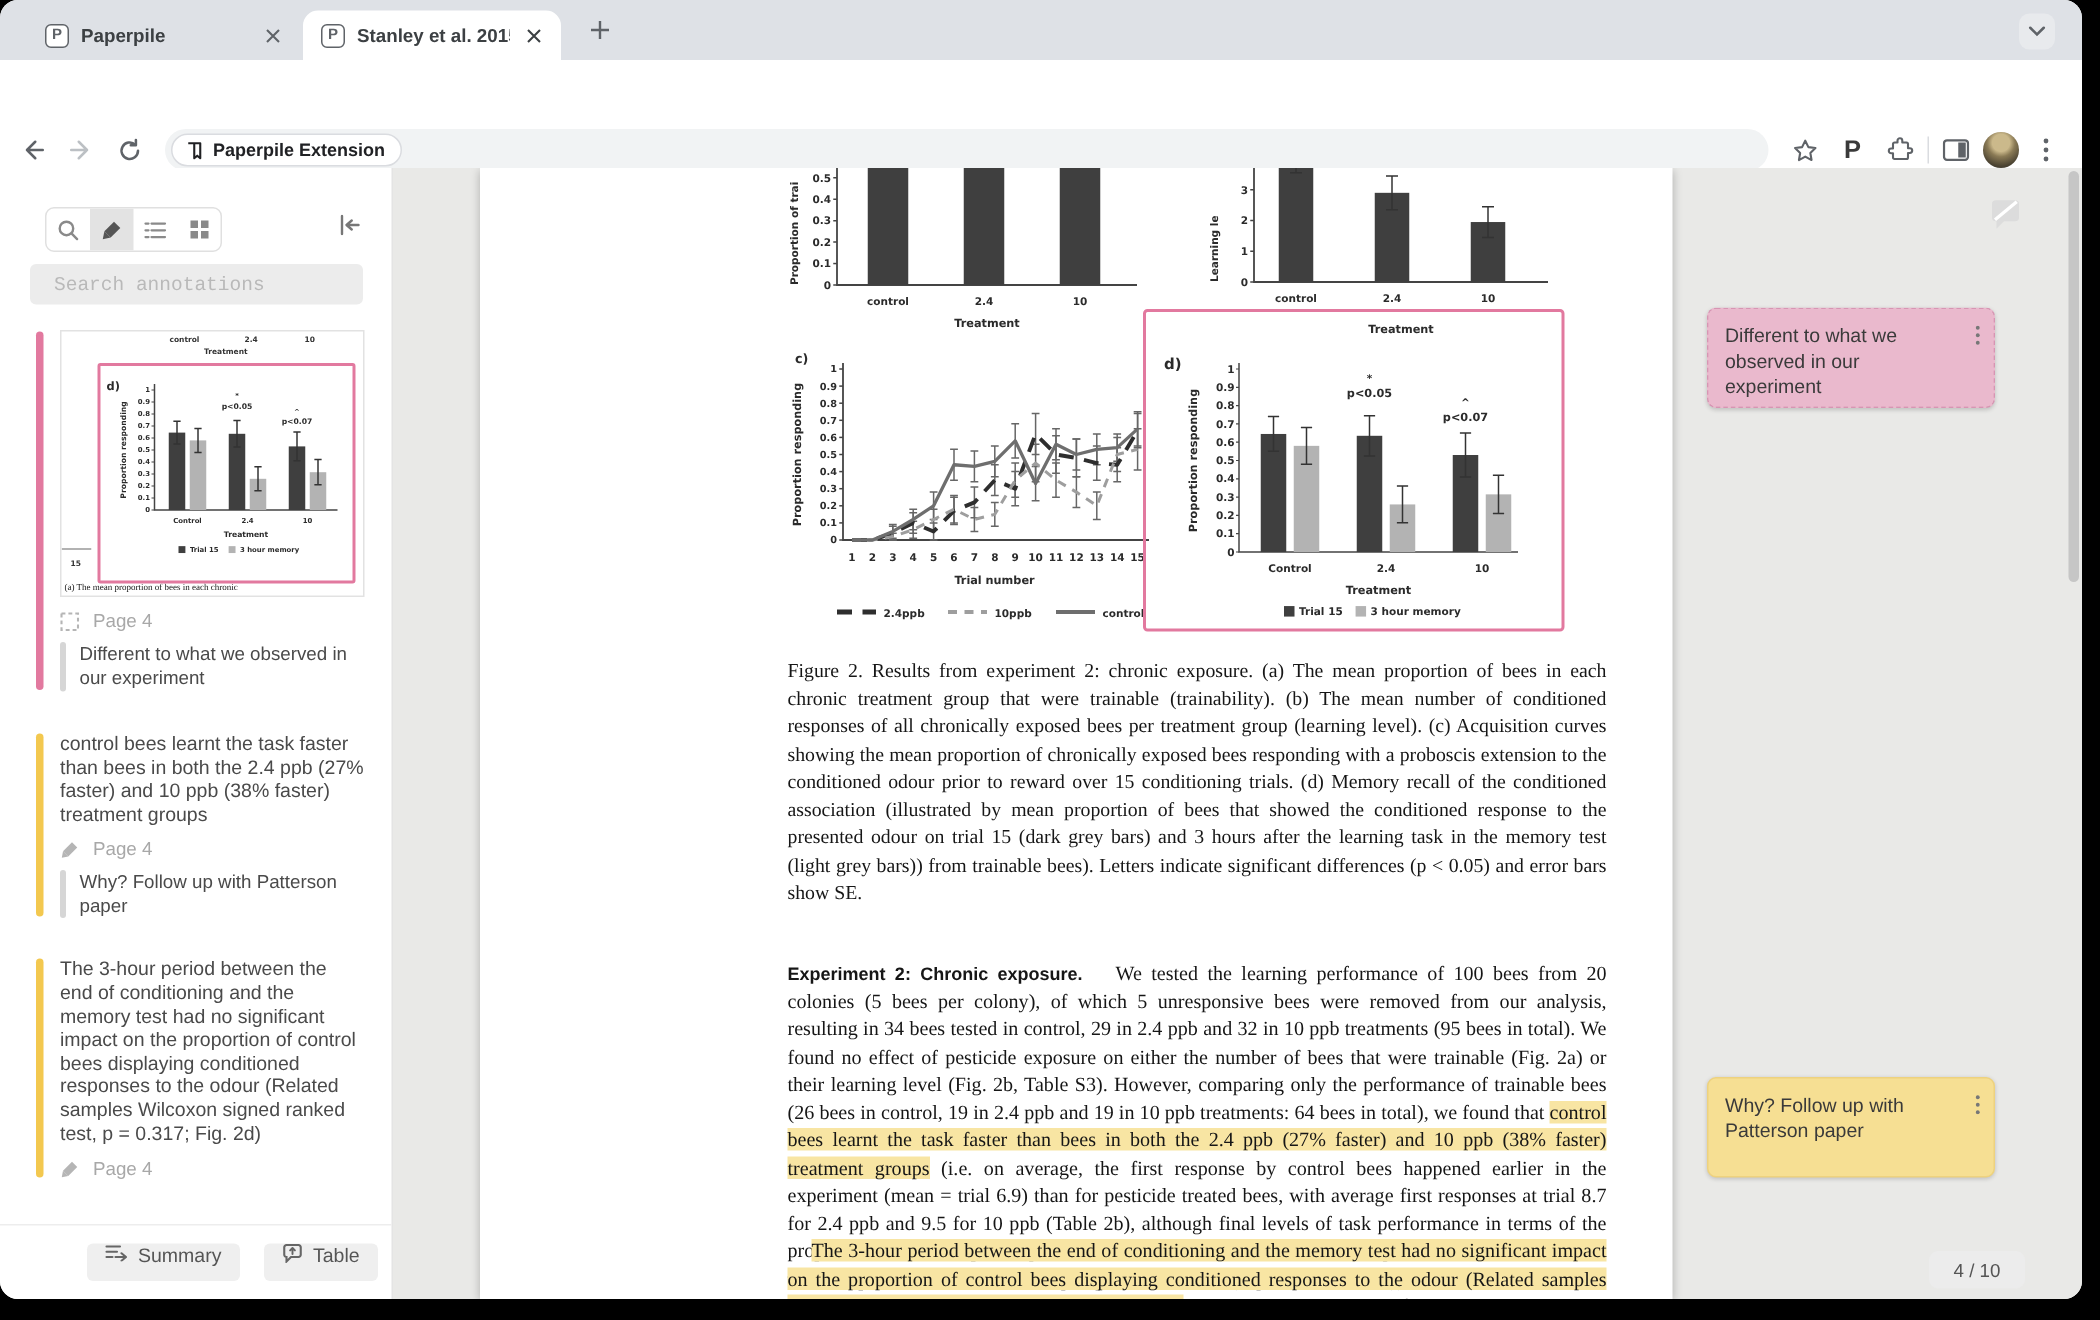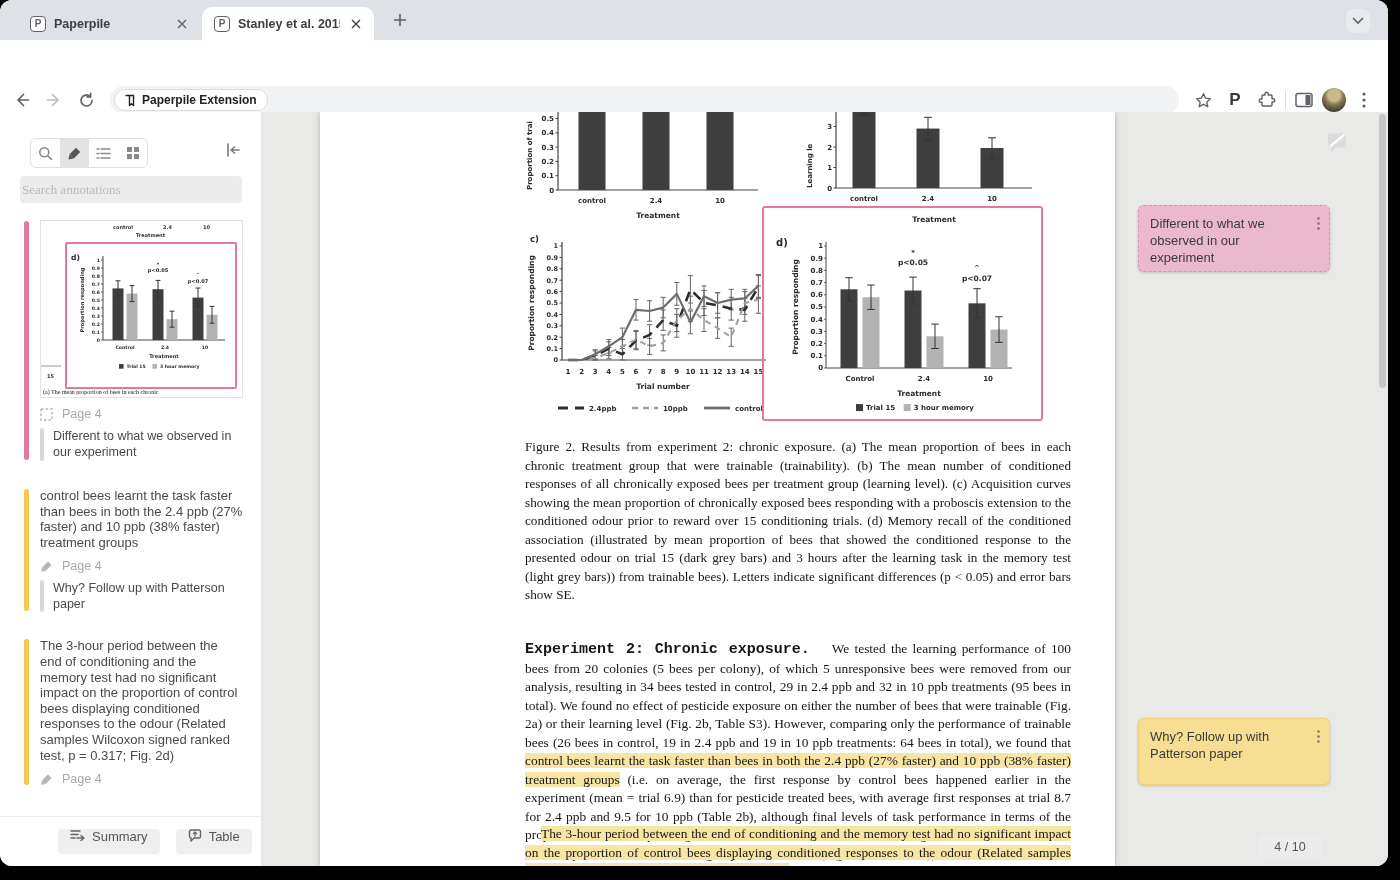--- a/index.html
+++ b/index.html
@@ -42,21 +42,21 @@
 
   
   .content { position:absolute; top:112px; left:0; right:0; bottom:0; display:flex; }
 
   
   .sidebar { width:262px; background:#fff; border-right:1px solid #e4e4e4; position:relative; flex:none; }
   .seg { position:absolute; left:30px; top:26px; height:30px; border:1px solid #e0e0e0; border-radius:6px; display:flex; overflow:hidden; }
   .seg .scell { width:29px; height:100%; display:flex; align-items:center; justify-content:center; }
   .seg .scell.active { background:#e3e3e3; }
   .collapse-btn { position:absolute; right:20px; top:31px; }
-  .side-search { position:absolute; left:20px; right:19px; top:64px; height:27px; background:#ececec; border:none; border-radius:4px; padding:0 2px; font-size:13px; color:#555; font-family:Liberation Serif, serif; }
+  .side-search { position:absolute; left:20px; right:19px; top:64px; height:27px; background:#ececec; border:none; border-radius:4px; padding:0 16px; font-size:13px; color:#555; font-family:Liberation Mono, monospace; }
   .side-search::placeholder { color:#b9b9b9; }
   .cards { position:absolute; left:0; right:0; top:100px; bottom:50px; overflow:hidden; }
   .card { position:relative; margin:8px 18px 0 40px; }
   .cbar { position:absolute; left:-16px; top:1px; bottom:1px; width:5px; border-radius:3px; }
   .cbar.pink { background:var(--accent-pink); }
   .cbar.yellow { background:var(--accent-yellow); }
   .ann-text { font-size:13px; line-height:15.6px; color:#4a4a4a; }
   .prow { margin-top:9px; display:flex; gap:9px; align-items:center; color:#a8a8a8; font-size:12.5px; }
   .ccomment { margin-top:7px; display:flex; gap:9px; }
   .ccomment .qbar { width:4px; border-radius:2px; background:#d6d6d6; flex:none; }
@@ -77,26 +77,26 @@
   .pinkrect { position:absolute; left:442px; top:94px; width:281px; height:215px; border:2.5px solid var(--accent-pink); border-radius:3px; }
   .serif { font-family:"Liberation Serif", serif; color:#161616; }
   .caption { position:absolute; left:205px; top:326px; width:546px; font-size:13.2px; line-height:18.5px; text-align:justify; }
   .bodytext { position:absolute; left:205px; width:546px; font-size:13.4px; line-height:18.5px; text-align:justify; }
   .p-tests { top:488px; }
   .p-exp2 { top:528px; }
   .p-3hour { top:713px; }
   .p-3hour p { text-indent:16px; }
   span.b { font-weight:normal; }
   span.hl { background:var(--text-highlight); }
-  span.runin { font-weight:bold; font-family:Liberation Mono, monospace; font-size:15px; margin-right:22px; }
+  span.runin { font-weight:bold; font-family:Liberation Sans, sans-serif; font-size:12px; margin-right:22px; }
   .note { position:absolute; width:192px; height:67px; border-radius:6px; padding:9px 24px 9px 11px; font-size:13px; line-height:17px; color:#3a3a3a; box-shadow:0 1px 3px rgba(0,0,0,.18); }
   .note.pink { left:876px; top:93px; background:var(--note-pink-bg); border:1px dashed #d795b3; }
   .note.yellow { left:876px; top:606px; background:var(--note-yellow-bg); border:1px solid #eed27e; }
   .note .kebab { position:absolute; right:9px; top:11px; }
-  .pagepill { position:absolute; left:996px; top:722px; width:64px; height:25px; background:#ececec; border-radius:6px; display:flex; align-items:center; justify-content:center; font-size:12.5px; color:#555; }
+  .pagepill { position:absolute; left:1024px; top:722px; width:64px; height:25px; background:#ececec; border-radius:6px; display:flex; align-items:center; justify-content:center; font-size:12.5px; color:#555; }
   .scrollthumb { position:absolute; right:2px; top:2px; width:7px; height:274px; background:#c6c6c6; border-radius:4px; }
   .mutednote { position:absolute; left:1062px; top:18px; }
   svg.icon { display:block; }
 </style>
 </head>
 <body>
 
 <div class="window">
 
   <div class="tabstrip">

